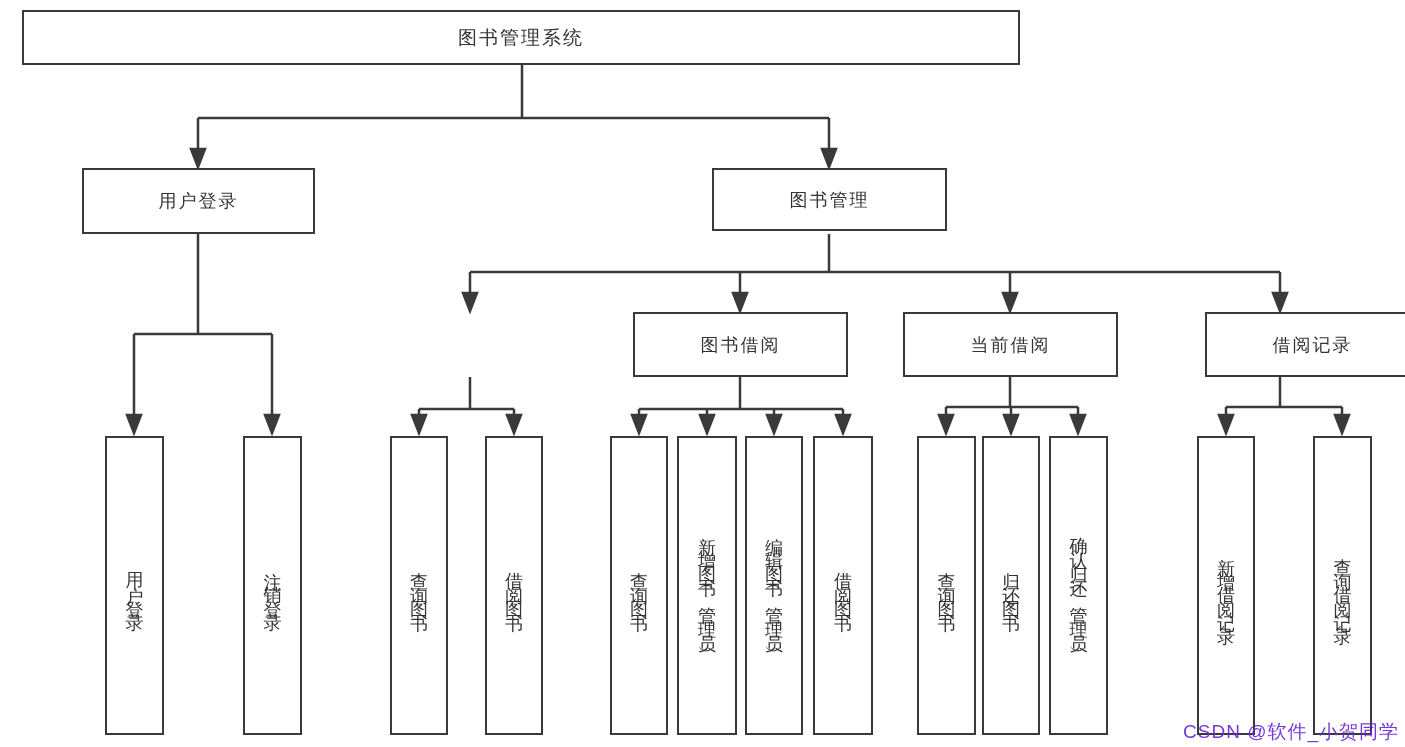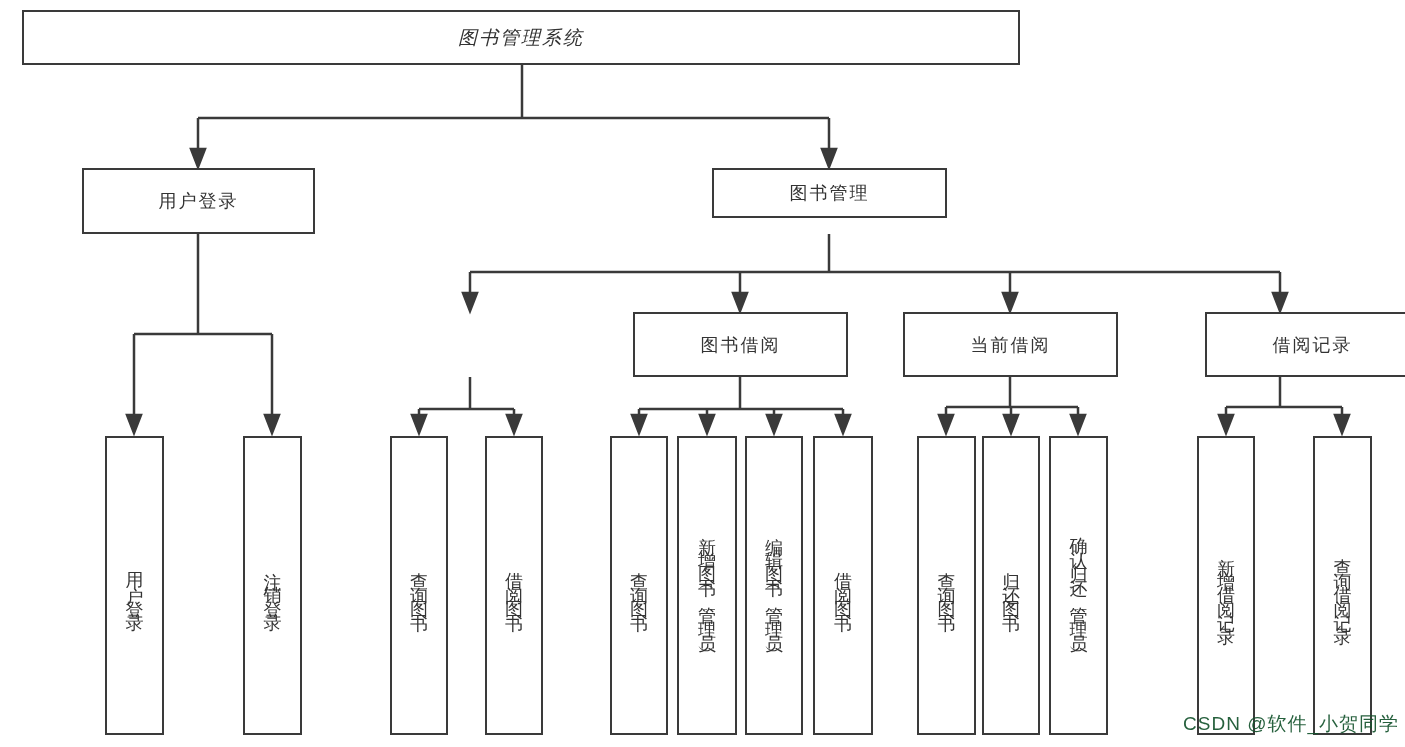--- a/index.html
+++ b/index.html
@@ -10,24 +10,24 @@
   .connectors{position:absolute;left:0;top:0;width:1405px;height:747px;}
   .box{
     position:absolute;background:#ffffff;border:2px solid #3a3a3a;color:#333333;
     display:flex;align-items:center;justify-content:center;box-sizing:border-box;
     font-size:18px;letter-spacing:2px;text-align:center;white-space:nowrap;
   }
   .vbox{
     writing-mode:vertical-rl;text-orientation:upright;
     font-size:18px;letter-spacing:14px;line-height:1;
   }
-  .root{font-size:19px;font-style:italic;}
+  .root{font-size:19px;}
   .watermark{
-    position:absolute;right:6px;bottom:10px;
-    font-size:19px;color:#14532d;opacity:.92;letter-spacing:1px;white-space:nowrap;
+    position:absolute;right:6px;bottom:2px;
+    font-size:19px;color:#6d28d9;opacity:.92;letter-spacing:1px;white-space:nowrap;
   }
 </style>
 </head>
 <body>
 
 <div id="canvas">
 
   <svg class="connectors" viewBox="0 0 1405 747" fill="none" stroke="#3a3a3a" stroke-width="2.5">
 
     <g>
@@ -100,21 +100,21 @@
       <path d="M1226 407 V418"></path>
         <path d="M1342 407 V418"></path>
       <path d="M1226 433 l-7 -18 h14 z" fill="#3a3a3a"></path>
       <path d="M1342 433 l-7 -18 h14 z" fill="#3a3a3a"></path>
     </g>
   </svg>
 
   <div class="box root" style="left:22px;top:10px;width:998px;height:55px;">图书管理系统</div>
 
   <div class="box" style="left:82px;top:168px;width:233px;height:66px;">用户登录</div>
-  <div class="box" style="left:712px;top:168px;width:235px;height:50px;">图书管理</div>
+  <div class="box" style="left:712px;top:168px;width:235px;height:63px;">图书管理</div>
 
   <div class="box" style="left:633px;top:312px;width:215px;height:65px;">图书借阅</div>
   <div class="box" style="left:903px;top:312px;width:215px;height:65px;">当前借阅</div>
   <div class="box" style="left:1173px;top:312px;width:215px;height:65px;margin-left:32px;">借阅记录</div>
 
   <div class="box vbox" style="left:105px;top:436px;width:59px;height:299px;">用户登录</div>
   <div class="box vbox" style="left:243px;top:436px;width:59px;height:299px;">注销登录</div>
 
   <div class="box vbox" style="left:390px;top:436px;width:58px;height:299px;">查询图书</div>
   <div class="box vbox" style="left:485px;top:436px;width:58px;height:299px;">借阅图书</div>

